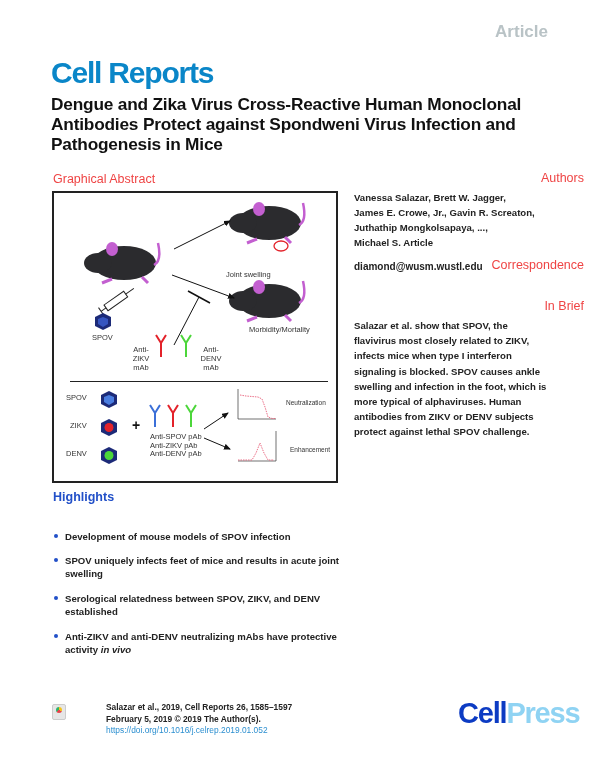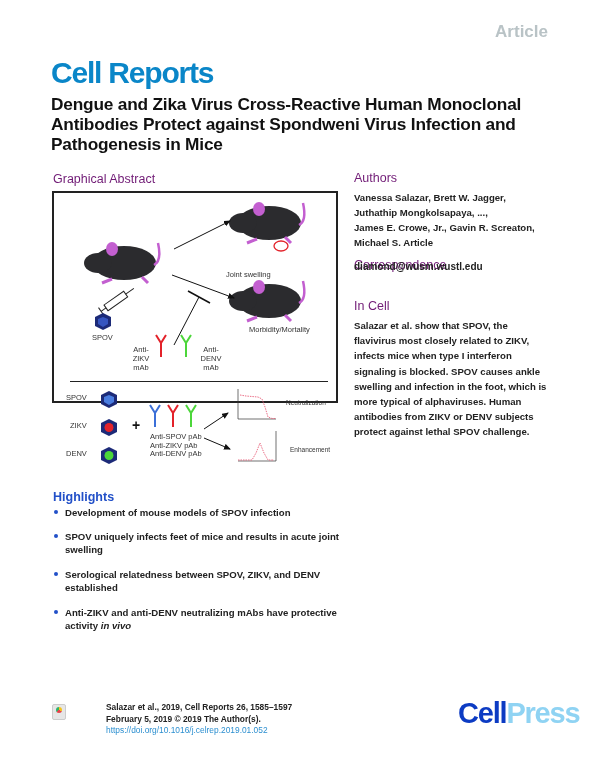--- a/index.html
+++ b/index.html
@@ -2,37 +2,37 @@
 <html><head>
 <meta charset="utf-8">
 <style>
   html, body { margin: 0; padding: 0; background: #ffffff; }
   body { width: 600px; height: 779px; position: relative; overflow: hidden;
          font-family: "Liberation Sans", "DejaVu Sans", sans-serif; color: #111; }
   .abs { position: absolute; }
   .article-tag { right: 52px; top: 22px; font-size: 17px; font-weight: bold; color: #b9c3c6; }
   .journal-logo { left: 51px; top: 56px; font-size: 30px; font-weight: bold; color: #0a86c8; letter-spacing: -1.2px; }
   .title { left: 51px; top: 94px; width: 480px; font-size: 17.3px; font-weight: bold; line-height: 20px; letter-spacing: -0.2px; color: #111; }
-  .section-head { font-size: 12.5px; color: #701a75; font-weight: normal; }
+  .section-head { font-size: 12.5px; color: #ef4444; font-weight: normal; text-align: right; }
   .ga-head { left: 53px; top: 172px; }
-  .ga-box { left: 52px; top: 191px; width: 286px; height: 212px; border: 2px solid #222; box-sizing: border-box; }
+  .ga-box { left: 52px; top: 191px; width: 286px; height: 292px; border: 2px solid #222; box-sizing: border-box; }
   .ga-divider { left: 70px; top: 382px; width: 258px; height: 0; border-top: 1.6px solid #222; }
   .ga-text { font-size: 7.5px; color: #333; }
   .right-col { left: 354px; width: 230px; }
   .authors-head { top: 171px; }
   .authors { top: 190px; font-size: 9.6px; line-height: 15px; font-weight: bold; color: #222; }
   .corr-head { top: 258px; }
   .corr { top: 261px; font-size: 10px; font-weight: bold; color: #222; }
   .brief-head { top: 299px; }
   .brief { top: 318px; font-size: 9.6px; line-height: 15.2px; font-weight: bold; color: #222; }
   .hl-head { left: 53px; top: 490px; font-size: 12.5px; color: #2250c8; font-weight: bold; }
   .hl-list { left: 53px; top: 506px; width: 300px; margin: 0; padding: 0; list-style: none; }
   .hl-item { position: relative; padding-left: 12px; font-size: 9.6px; font-weight: bold; line-height: 13px; color: #222; margin-bottom: 12px; }
   .hl-item .dot { position: absolute; left: 1px; top: 4px; width: 4px; height: 4px; border-radius: 50%; background: #2250c8; }
-  .hl-item:nth-child(1) { margin-bottom: 11px; }
+  .hl-item:nth-child(1) { margin-bottom: 11px; margin-top: 24px; }
   .cite { left: 106px; top: 702px; font-size: 8.4px; line-height: 11.5px; color: #222; font-weight: bold; }
   .cite .doi { color: #2c8fd0; font-weight: normal; }
   .badge { left: 52px; top: 704px; width: 12px; height: 14px; background: #e6e6e6; border: 1px solid #ccc; border-radius: 2px; }
   .badge-inner { position: absolute; left: 3px; top: 2px; width: 6px; height: 6px; border-radius: 50%; background: conic-gradient(#f4c21b 0 33%, #e8434b 0 66%, #2fb26b 0); }
   .cellpress { left: 418px; top: 697px; font-size: 29px; font-weight: bold; letter-spacing: -1.2px; margin-left: 40px; }
   .cellpress .cell { color: #0c3bc3; }
   .cellpress .press { color: #8fd3f3; }
 </style>
 </head>
 <body>
@@ -153,27 +153,27 @@
   <span class="abs ga-text" style="left:96px;top:240px;line-height:8.5px;">
     <span>Anti-SPOV pAb</span><br><span>Anti-ZIKV pAb</span><br><span>Anti-DENV pAb</span>
   </span>
   <span class="abs ga-text" style="left:232px;top:206px;font-size:6.5px;">Neutralization</span>
   <span class="abs ga-text" style="left:236px;top:253px;font-size:6.5px;">Enhancement</span>
 </div>
 
 <div class="abs section-head right-col authors-head">Authors</div>
 <div class="abs right-col authors">
   <div>Vanessa Salazar, Brett W. Jagger,</div>
+  <div>James E. Crowe, Jr., Gavin R. Screaton,</div>
   <div>Juthathip Mongkolsapaya, ...,</div>
-  <div>James E. Crowe, Jr., Gavin R. Screaton,</div>
   <div>Michael S. Article</div>
 </div>
 <div class="abs section-head right-col corr-head">Correspondence</div>
 <div class="abs right-col corr">diamond@wusm.wustl.edu</div>
-<div class="abs section-head right-col brief-head">In Cell</div>
+<div class="abs section-head right-col brief-head">In Brief</div>
 <div class="abs right-col brief">
   <div>Salazar et al. show that SPOV, the</div>
   <div>flavivirus most closely related to ZIKV,</div>
   <div>infects mice when type I interferon</div>
   <div>signaling is blocked. SPOV causes ankle</div>
   <div>swelling and infection in the foot, which is</div>
   <div>more typical of alphaviruses. Human</div>
   <div>antibodies from ZIKV or DENV subjects</div>
   <div>protect against lethal SPOV challenge.</div>
 </div>

